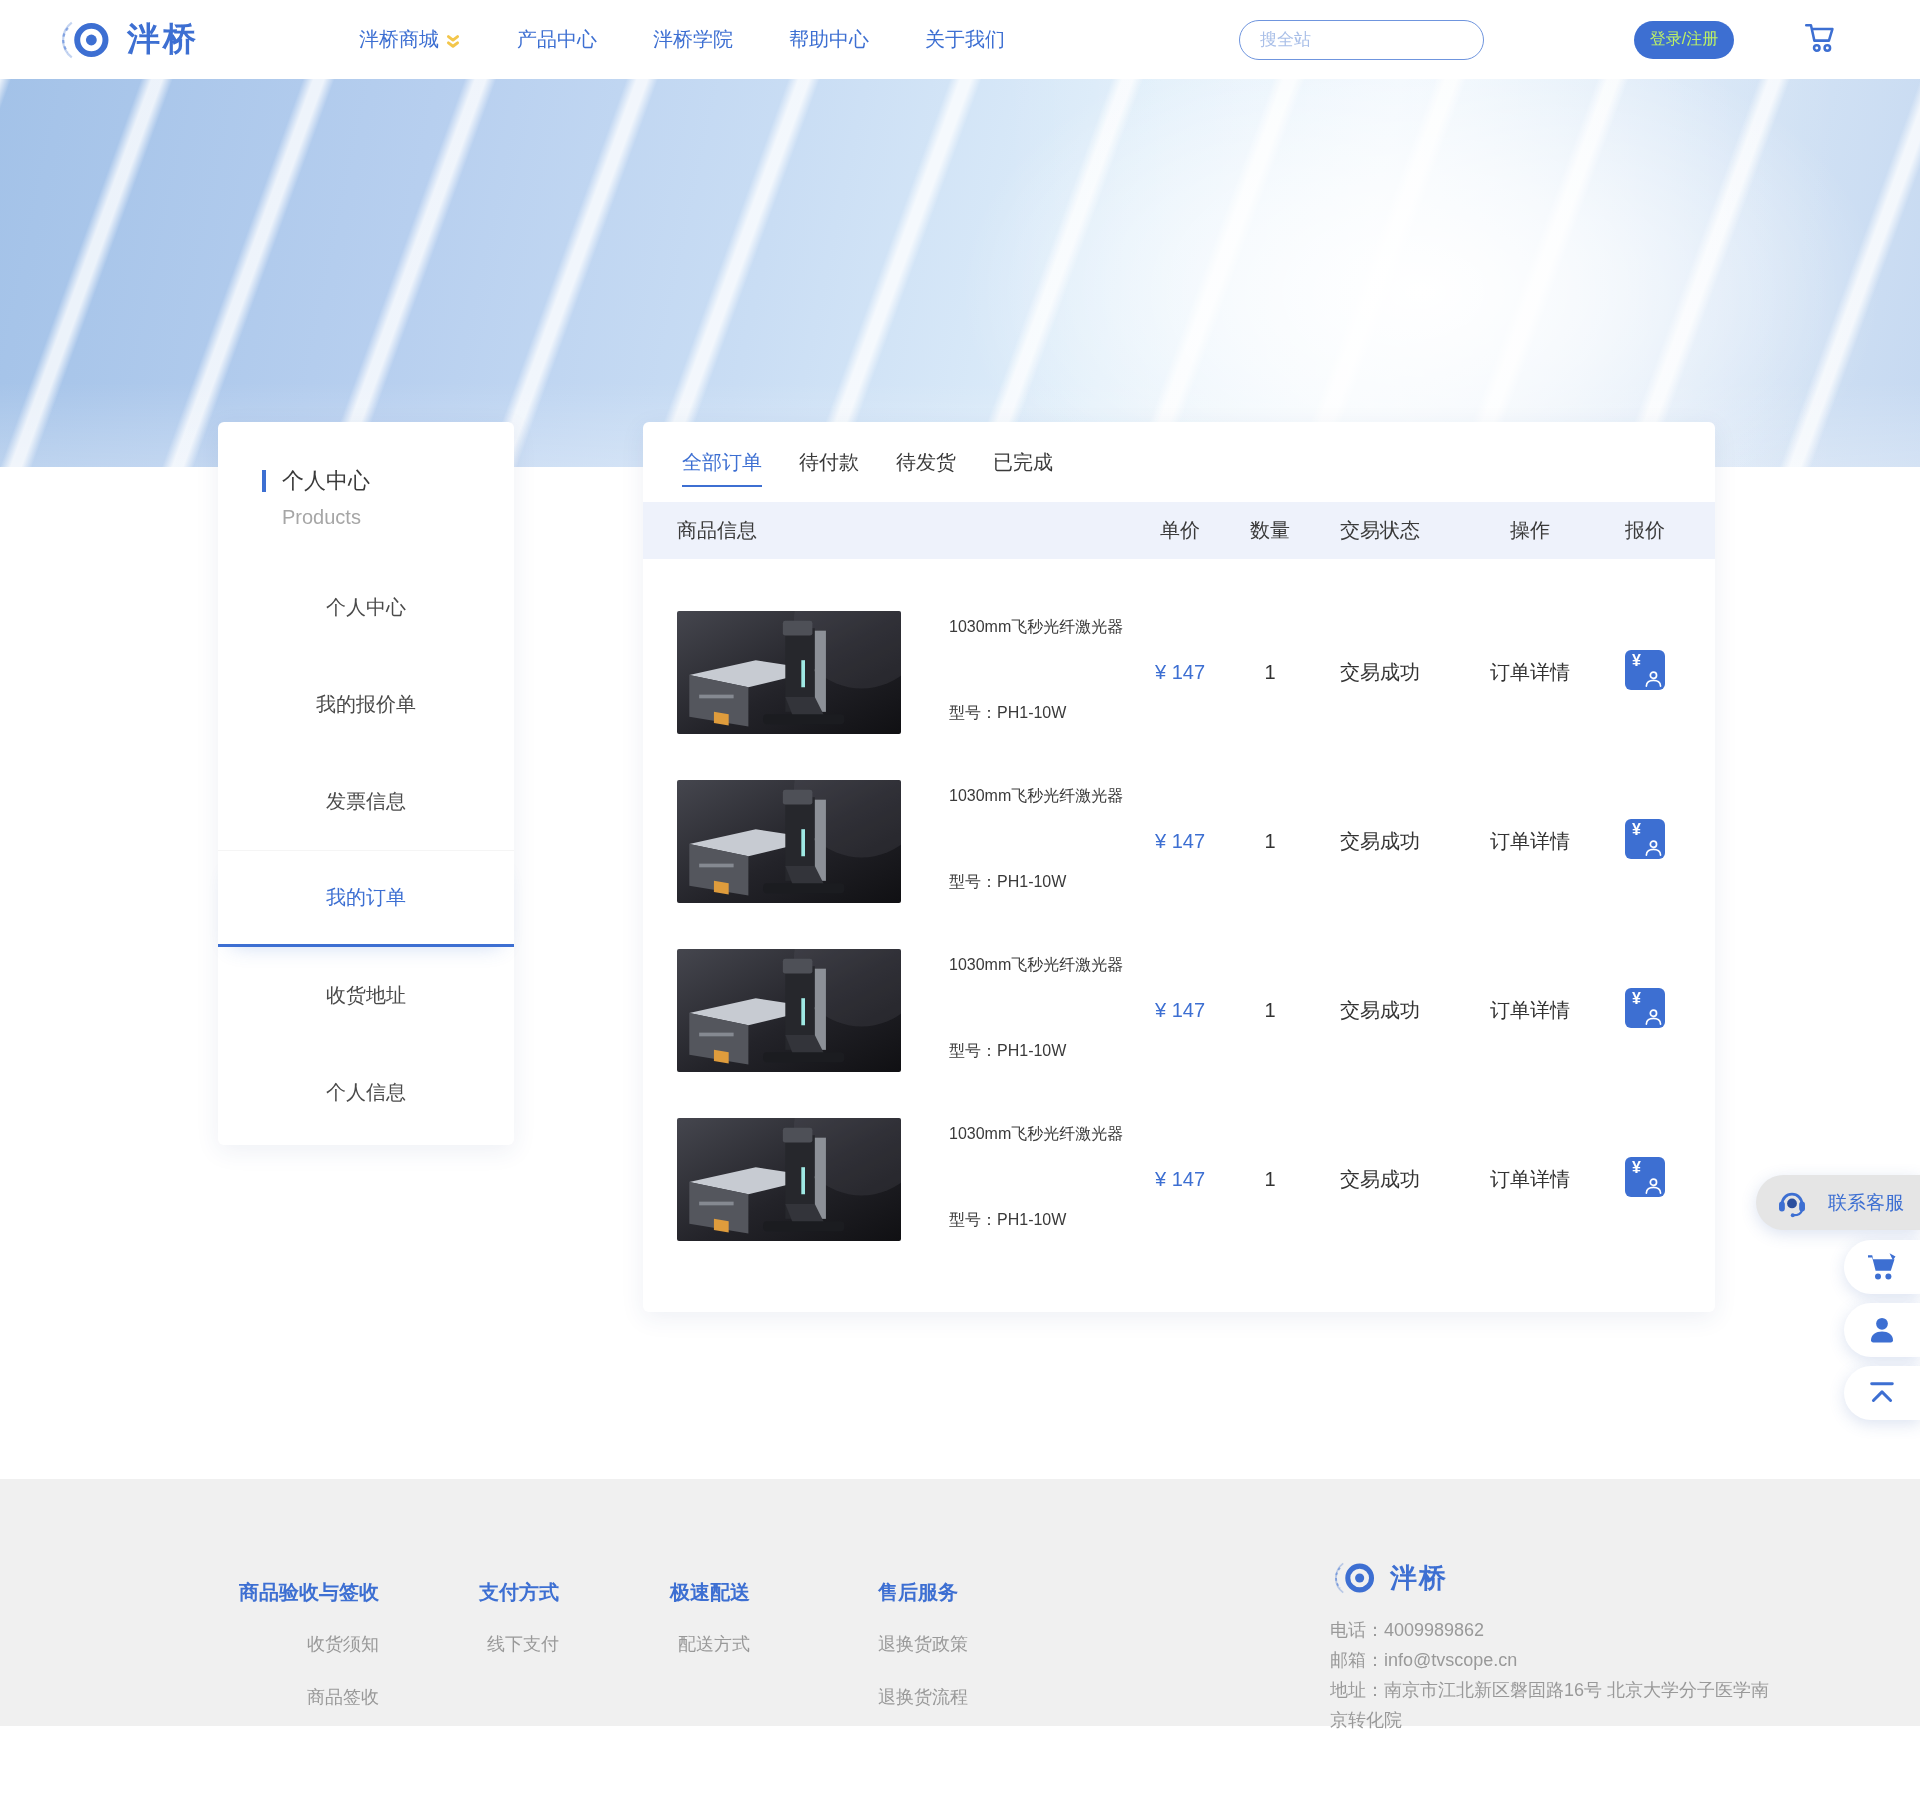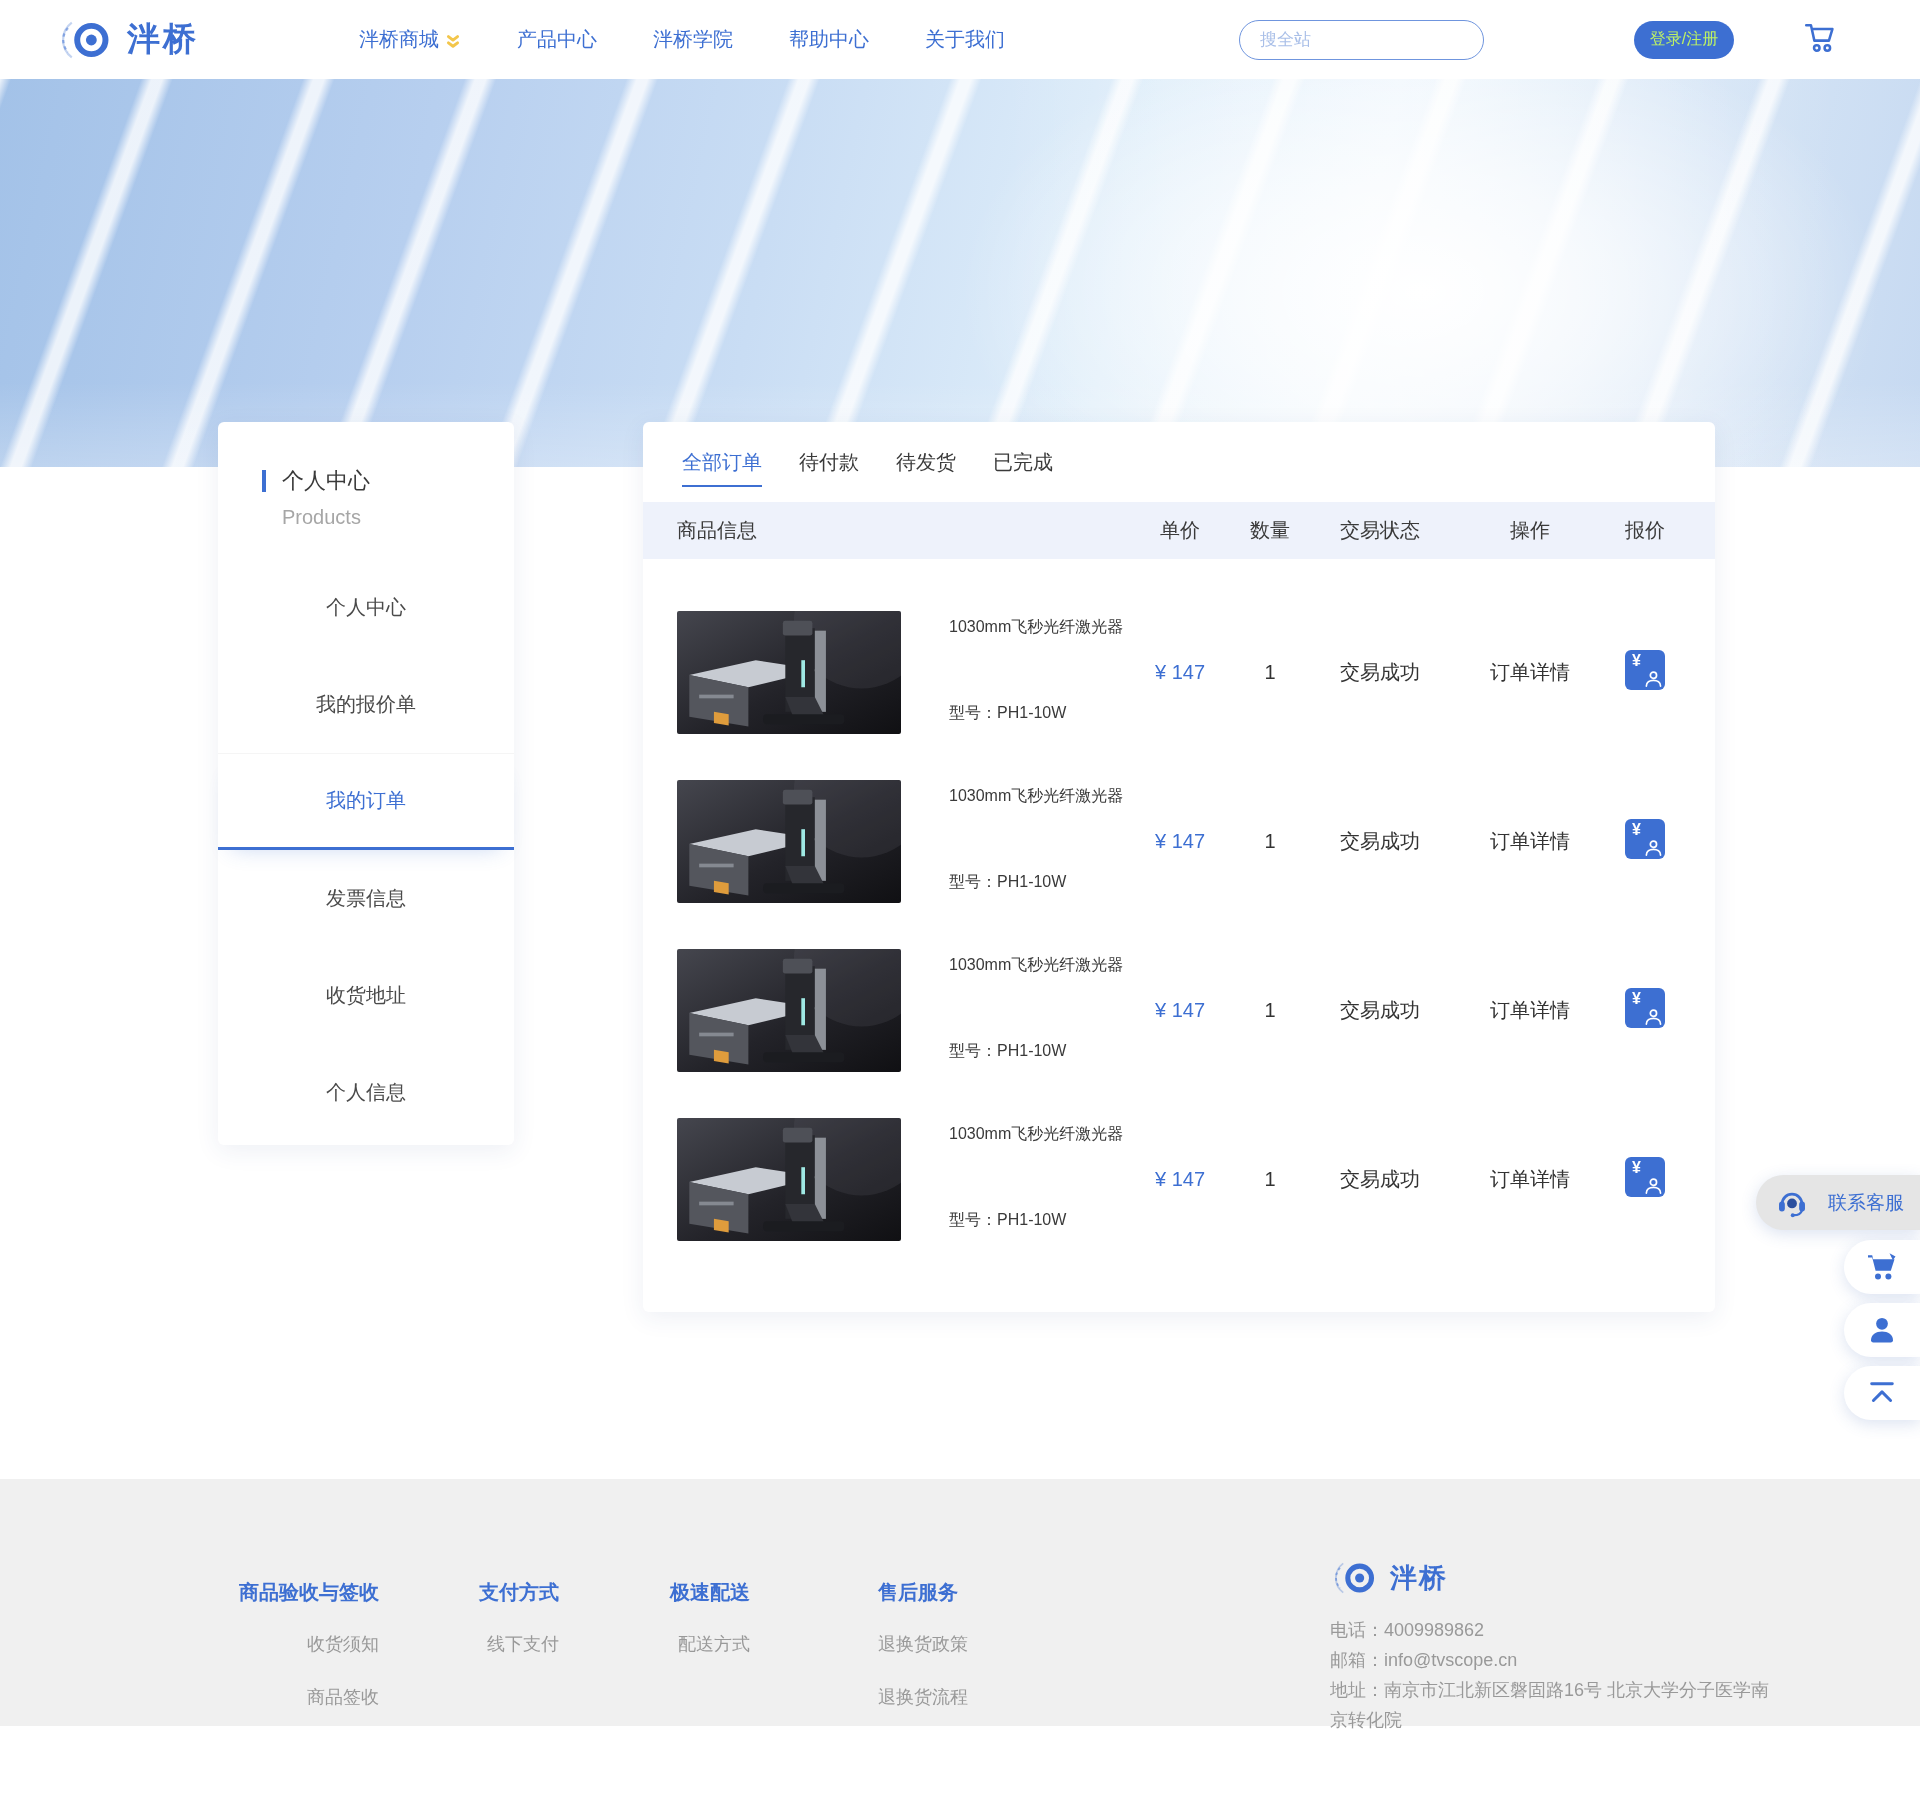--- a/index.html
+++ b/index.html
@@ -159,22 +159,22 @@
       <div class="side-head">
         <div class="side-title-row">
           <span class="side-bar"></span>
           <span>个人中心</span>
         </div>
         <div class="side-sub">Products</div>
       </div>
       <div class="side-items">
         <div class="side-item">个人中心</div>
         <div class="side-item">我的报价单</div>
+        <div class="side-item">发票信息</div>
         <div class="side-item active">我的订单</div>
-        <div class="side-item">发票信息</div>
         <div class="side-item">收货地址</div>
         <div class="side-item">个人信息</div>
       </div>
     </aside>
 
     <main class="order-card">
       <div class="tabs">
         <span class="tab active">全部订单</span>
         <span class="tab">待付款</span>
         <span class="tab">待发货</span>

